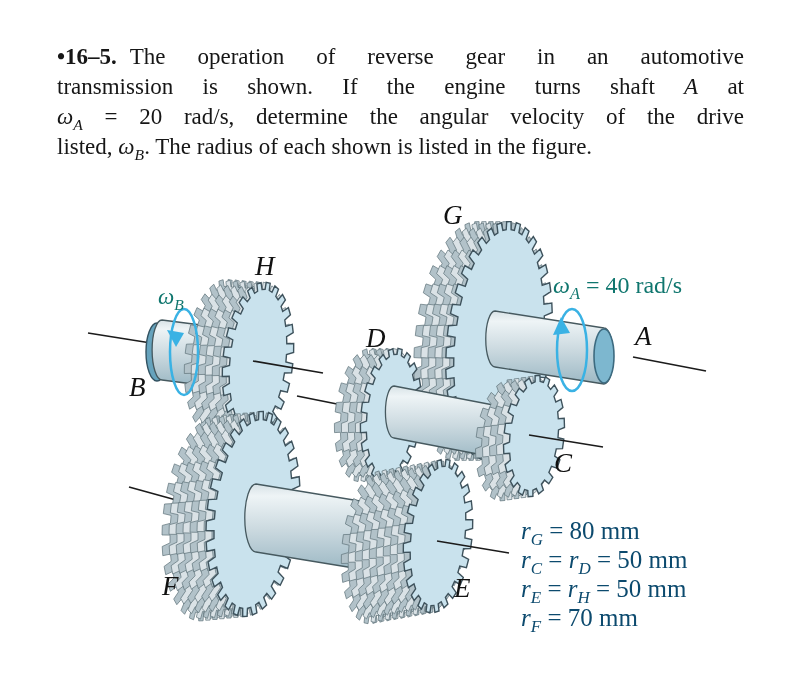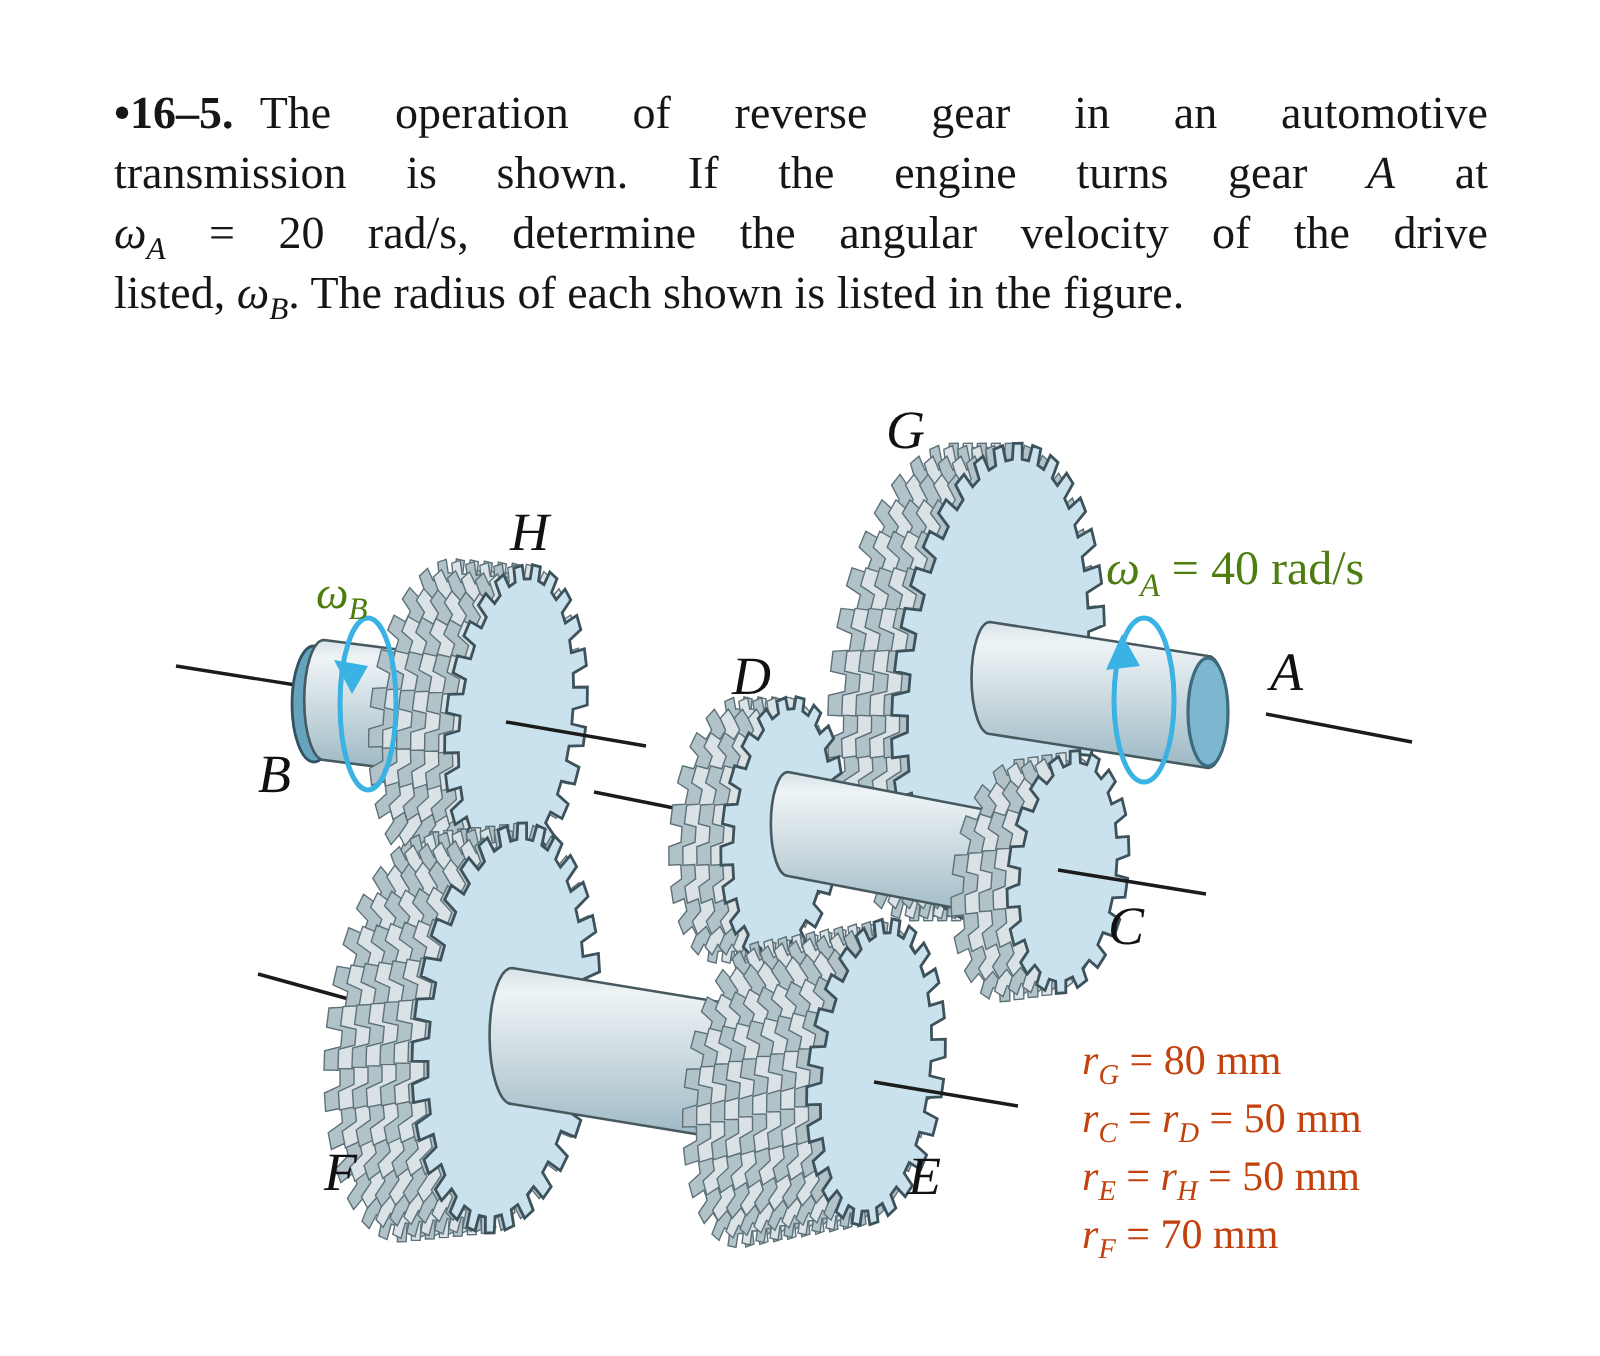--- a/index.html
+++ b/index.html
@@ -19,36 +19,36 @@
   .it{font-style:italic;}
   sub{font-size:0.68em;line-height:0;}
   
   .figure{position:absolute;inset:0;}
   svg{position:absolute;left:0;top:0;}
   .lbl{
     position:absolute;font-style:italic;font-size:27px;line-height:1;
     color:#111;white-space:nowrap;
   }
   .ann{
-    position:absolute;font-size:24px;line-height:1;color:#4d7c0f;white-space:nowrap;
+    position:absolute;font-size:24px;line-height:1;color:#0f766e;white-space:nowrap;
   }
   .ann .it, .lbl .it{font-style:italic;}
   .radii{
-    position:absolute;left:541px;top:516px;font-size:21px;line-height:29px;
-    color:#c2410c;white-space:nowrap;
+    position:absolute;left:521px;top:516px;font-size:25px;line-height:29px;
+    color:#0c4a6e;white-space:nowrap;
   }
 </style>
 </head>
 <body>
 
 <div class="page">
 
   <div class="problem">
     <div class="pline jl"><span class="pnum">•16–5.</span><span>The operation of reverse gear in an automotive</span></div>
-    <div class="pline jl"><span>transmission is shown. If the engine turns gear </span><span class="it">A</span><span> at</span></div>
+    <div class="pline jl"><span>transmission is shown. If the engine turns shaft </span><span class="it">A</span><span> at</span></div>
     <div class="pline jl"><span class="it">ω</span><sub class="it">A</sub><span> = 20 rad/s, determine the angular velocity of the drive</span></div>
     <div class="pline"><span>listed, </span><span class="it">ω</span><sub class="it">B</sub><span>. The radius of each shown is listed in the figure.</span></div>
   </div>
 
   <div class="figure">
     <svg id="diagram" width="800" height="678" viewBox="0 0 800 678">
         <defs>
           <linearGradient id="cyl" x1="0" y1="0" x2="0" y2="1">
             <stop offset="0%" stop-color="#d7e2e6"></stop>
             <stop offset="14%" stop-color="#eef4f6"></stop>

